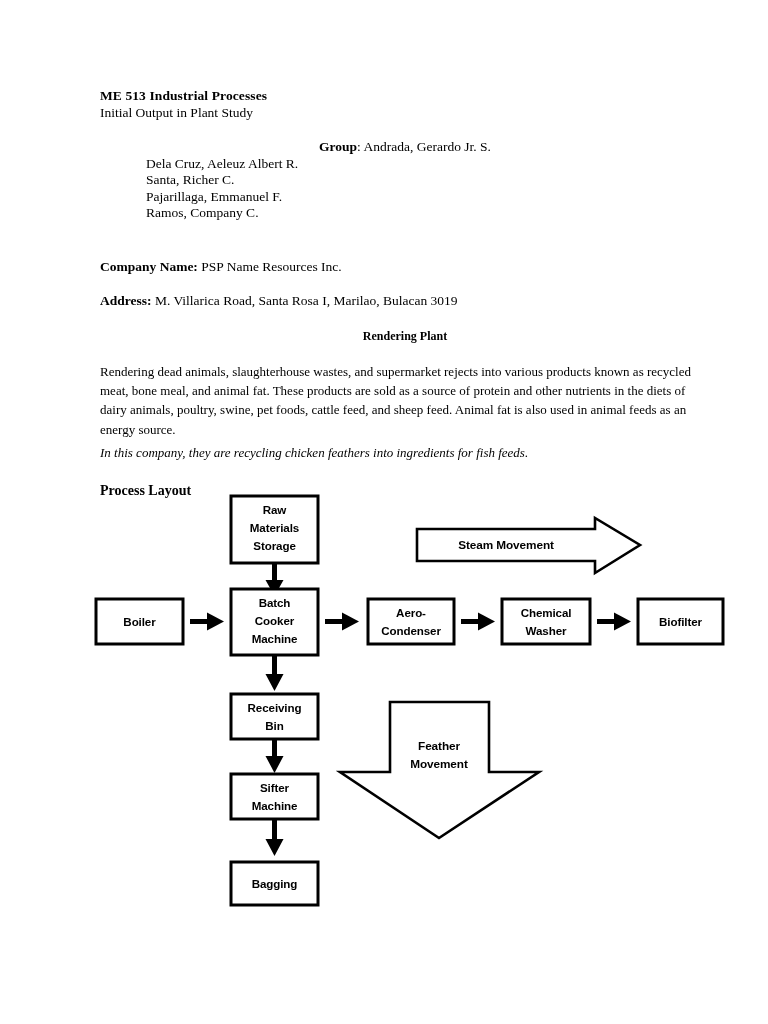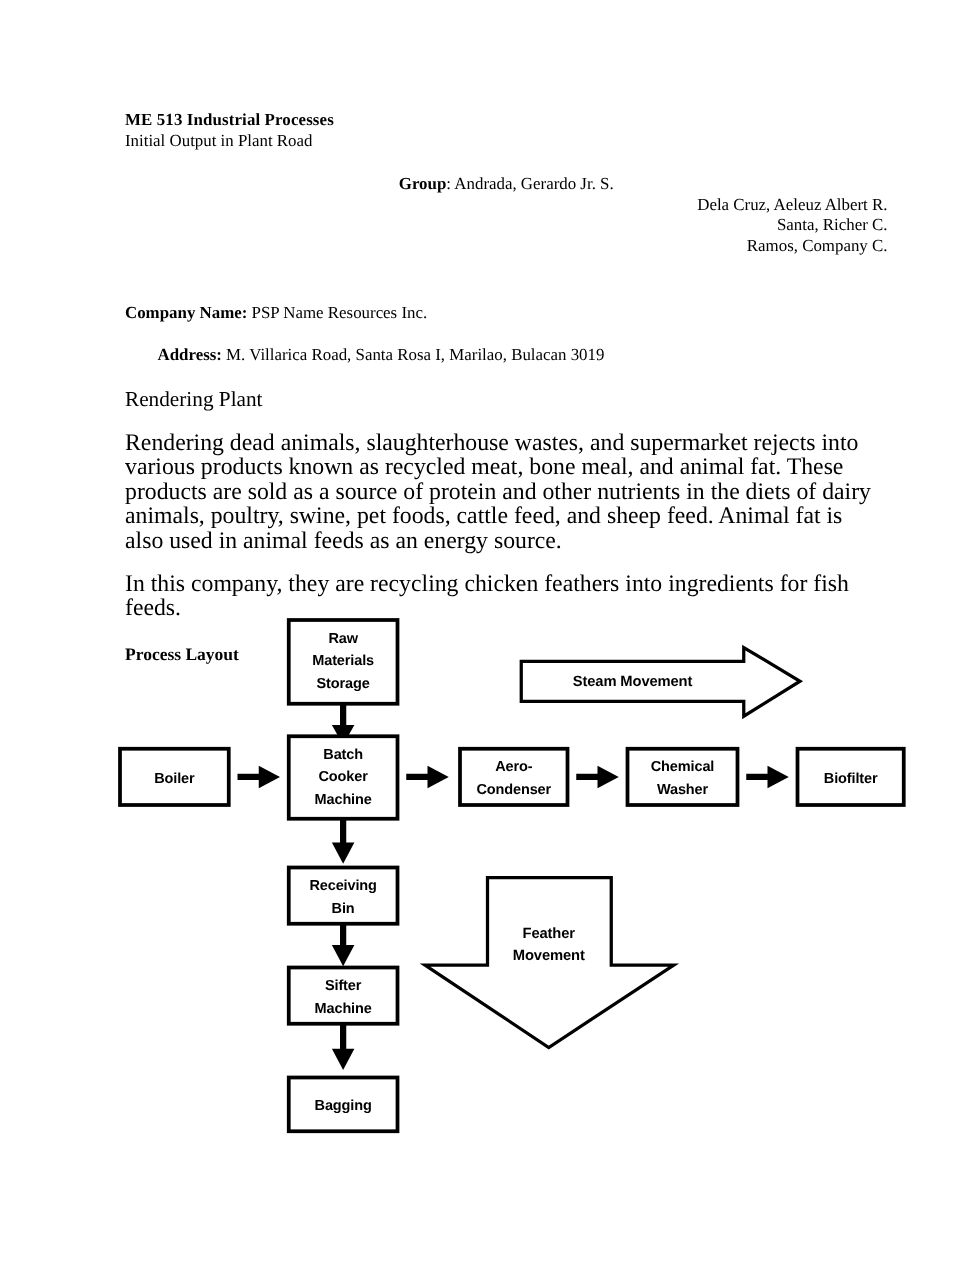--- a/index.html
+++ b/index.html
@@ -52,46 +52,46 @@
   .group-label {
     font-weight: bold;
   }
   .group-first-line {
     white-space: nowrap;
     text-align: center;
   }
   .group-member {
     padding-left: 46px;
     white-space: nowrap;
-    text-align: right;
   }
 
   .meta-line {
     margin-top: 19px;
     font-size: 13.5px;
     line-height: 17px;
   }
-  .meta-line.tight { margin-top: 17px; margin-left: 26px; }
+  .meta-line.tight { margin-top: 17px; }
   .meta-label { font-weight: bold; }
 
   .section-head {
     margin-top: 19px;
-    font-size: 17px;
-    font-weight: normal;
-    line-height: 17px;
+    font-size: 12px;
+    font-weight: bold;
+    line-height: 17px;
+    text-align: center;
   }
 
   .para {
     margin-top: 17px;
-    font-size: 19px;
+    font-size: 13px;
     line-height: 19.4px;
     text-align: left;
     width: 600px;
   }
-  .para2 { margin-top: 16px; }
+  .para2 { margin-top: 4px; font-style: italic; }
 
   .layout-head {
     margin-top: 19px;
     font-size: 14px;
     font-weight: bold;
     line-height: 17px;
   }
 
   
   .flow {
@@ -138,26 +138,27 @@
   .fc-head { fill: #000000; }
 </style>
 </head>
 <body>
 
 <div class="page">
 
   <div class="doc-text">
 
     <div class="doc-title">ME 513 Industrial Processes</div>
-    <div class="doc-subtitle">Initial Output in Plant Road</div>
+    <div class="doc-subtitle">Initial Output in Plant Study</div>
 
     <div class="group-block">
       <div class="group-first-line"><span class="group-label">Group</span><span>:</span> <span>Andrada, Gerardo Jr. S.</span></div>
       <div class="group-member">Dela Cruz, Aeleuz Albert R.</div>
       <div class="group-member">Santa, Richer C.</div>
+      <div class="group-member">Pajarillaga, Emmanuel F.</div>
       <div class="group-member">Ramos, Company C.</div>
     </div>
 
     <div class="meta-line" style="margin-top:36px;"><span class="meta-label">Company Name:</span> <span>PSP Name Resources Inc.</span></div>
 
     <div class="meta-line tight"><span class="meta-label">Address:</span> <span>M. Villarica Road, Santa Rosa I, Marilao, Bulacan 3019</span></div>
 
     <div class="section-head">Rendering Plant</div>
 
     <div class="para">Rendering dead animals, slaughterhouse wastes, and supermarket rejects into various products known as recycled meat, bone meal, and animal fat.  These products are sold as a source of protein and other nutrients in the diets of dairy animals, poultry, swine, pet foods, cattle feed, and sheep feed.  Animal fat is also used in animal feeds as an energy source.</div>

